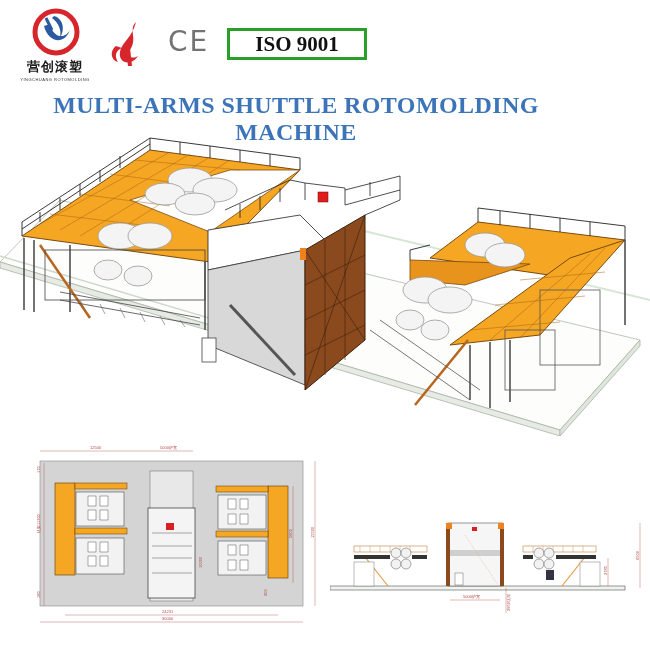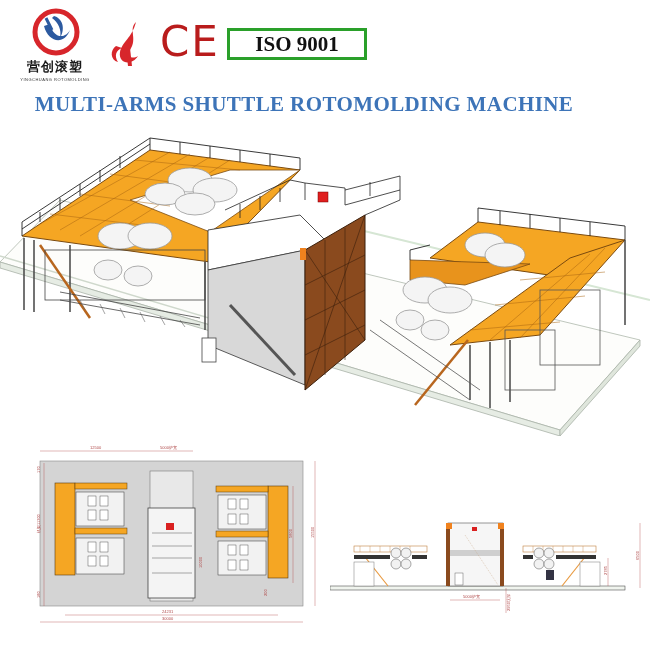--- a/index.html
+++ b/index.html
@@ -3,23 +3,23 @@
 <meta charset="utf-8">
 <style>
   html, body { margin: 0; padding: 0; }
   body { width: 650px; height: 650px; background: #ffffff; position: relative; overflow: hidden; font-family: "Liberation Sans", sans-serif; }
   .abs { position: absolute; }
   
   .logo-mark { left: 32px; top: 8px; width: 48px; height: 48px; }
   .brand-cn { left: 10px; top: 58px; width: 90px; text-align: center; font-family: "DejaVu Sans", sans-serif; font-weight: bold; font-size: 13px; letter-spacing: 1px; color: #1a1a1a; }
   .brand-en { left: 10px; top: 77px; width: 90px; text-align: center; font-size: 4px; color: #333; letter-spacing: 0.5px; }
   .ccc-mark { left: 108px; top: 20px; width: 40px; height: 50px; }
-  .ce-mark { left: 160px; top: 22px; font-family: "DejaVu Sans", sans-serif; font-size: 42px; color: #b91c1c; letter-spacing: 2px; line-height: 40px; }
+  .ce-mark { left: 168px; top: 22px; font-family: "DejaVu Sans", sans-serif; font-size: 28px; color: #737373; letter-spacing: 2px; line-height: 40px; }
   .iso-badge { left: 227px; top: 28px; width: 140px; height: 32px; border: 3px solid #2aa02a; box-sizing: border-box; display: flex; align-items: center; justify-content: center; font-family: "Liberation Serif", serif; font-weight: bold; font-size: 21px; color: #111; }
-  .title { left: 8px; top: 92px; width: 592px; text-align: center; font-family: "Liberation Serif", serif; font-weight: bold; font-size: 21px; color: #3d74b8; letter-spacing: 0.4px; }
+  .title { left: 0; top: 92px; width: 592px; text-align: center; font-family: "Liberation Serif", serif; font-weight: bold; font-size: 24px; color: #3d74b8; letter-spacing: 0.4px; }
   
   .render { left: 0; top: 126px; width: 650px; height: 310px; }
   
   .plan { left: 30px; top: 438px; width: 300px; height: 200px; }
   .elev { left: 330px; top: 505px; width: 320px; height: 110px; }
   .dimtxt { font-size: 4px; fill: #b04a4a; font-family: "Liberation Sans", sans-serif; }
 </style>
 </head>
 <body>
 

